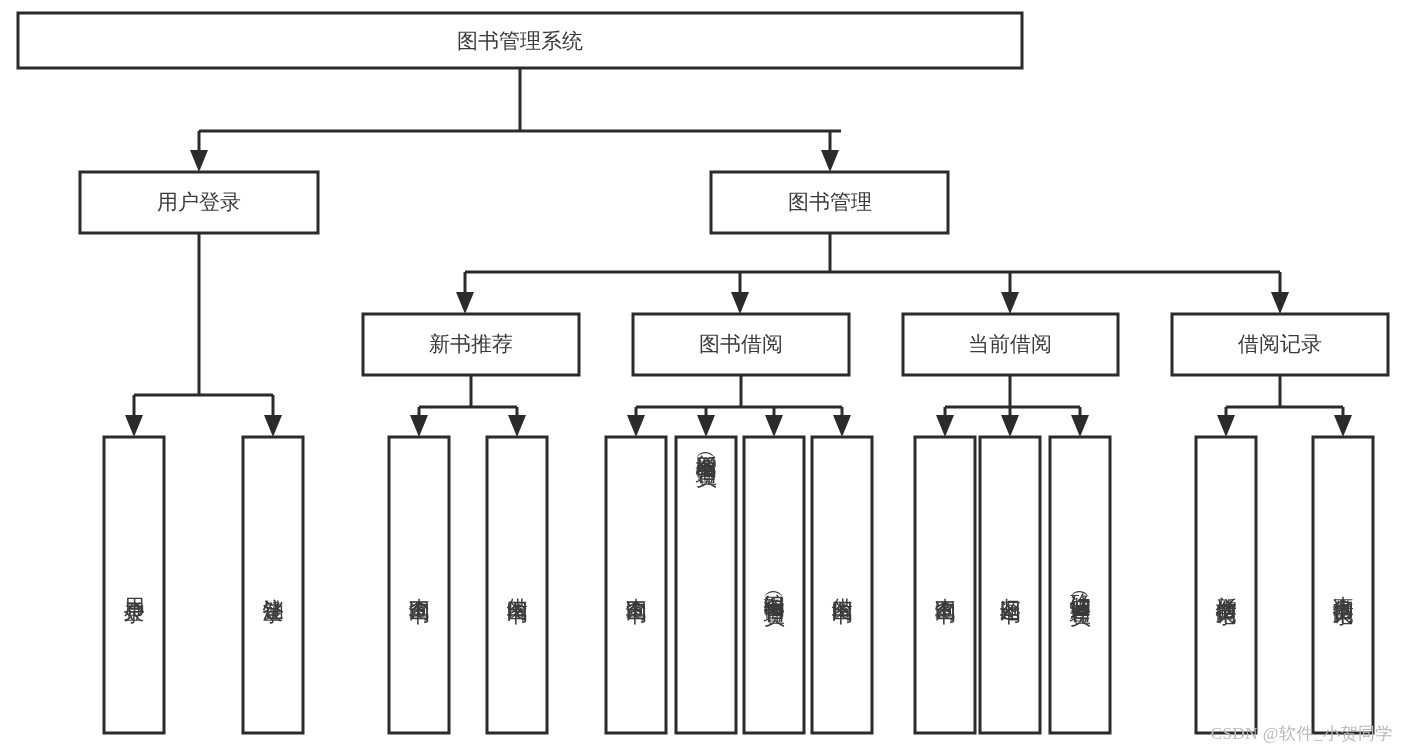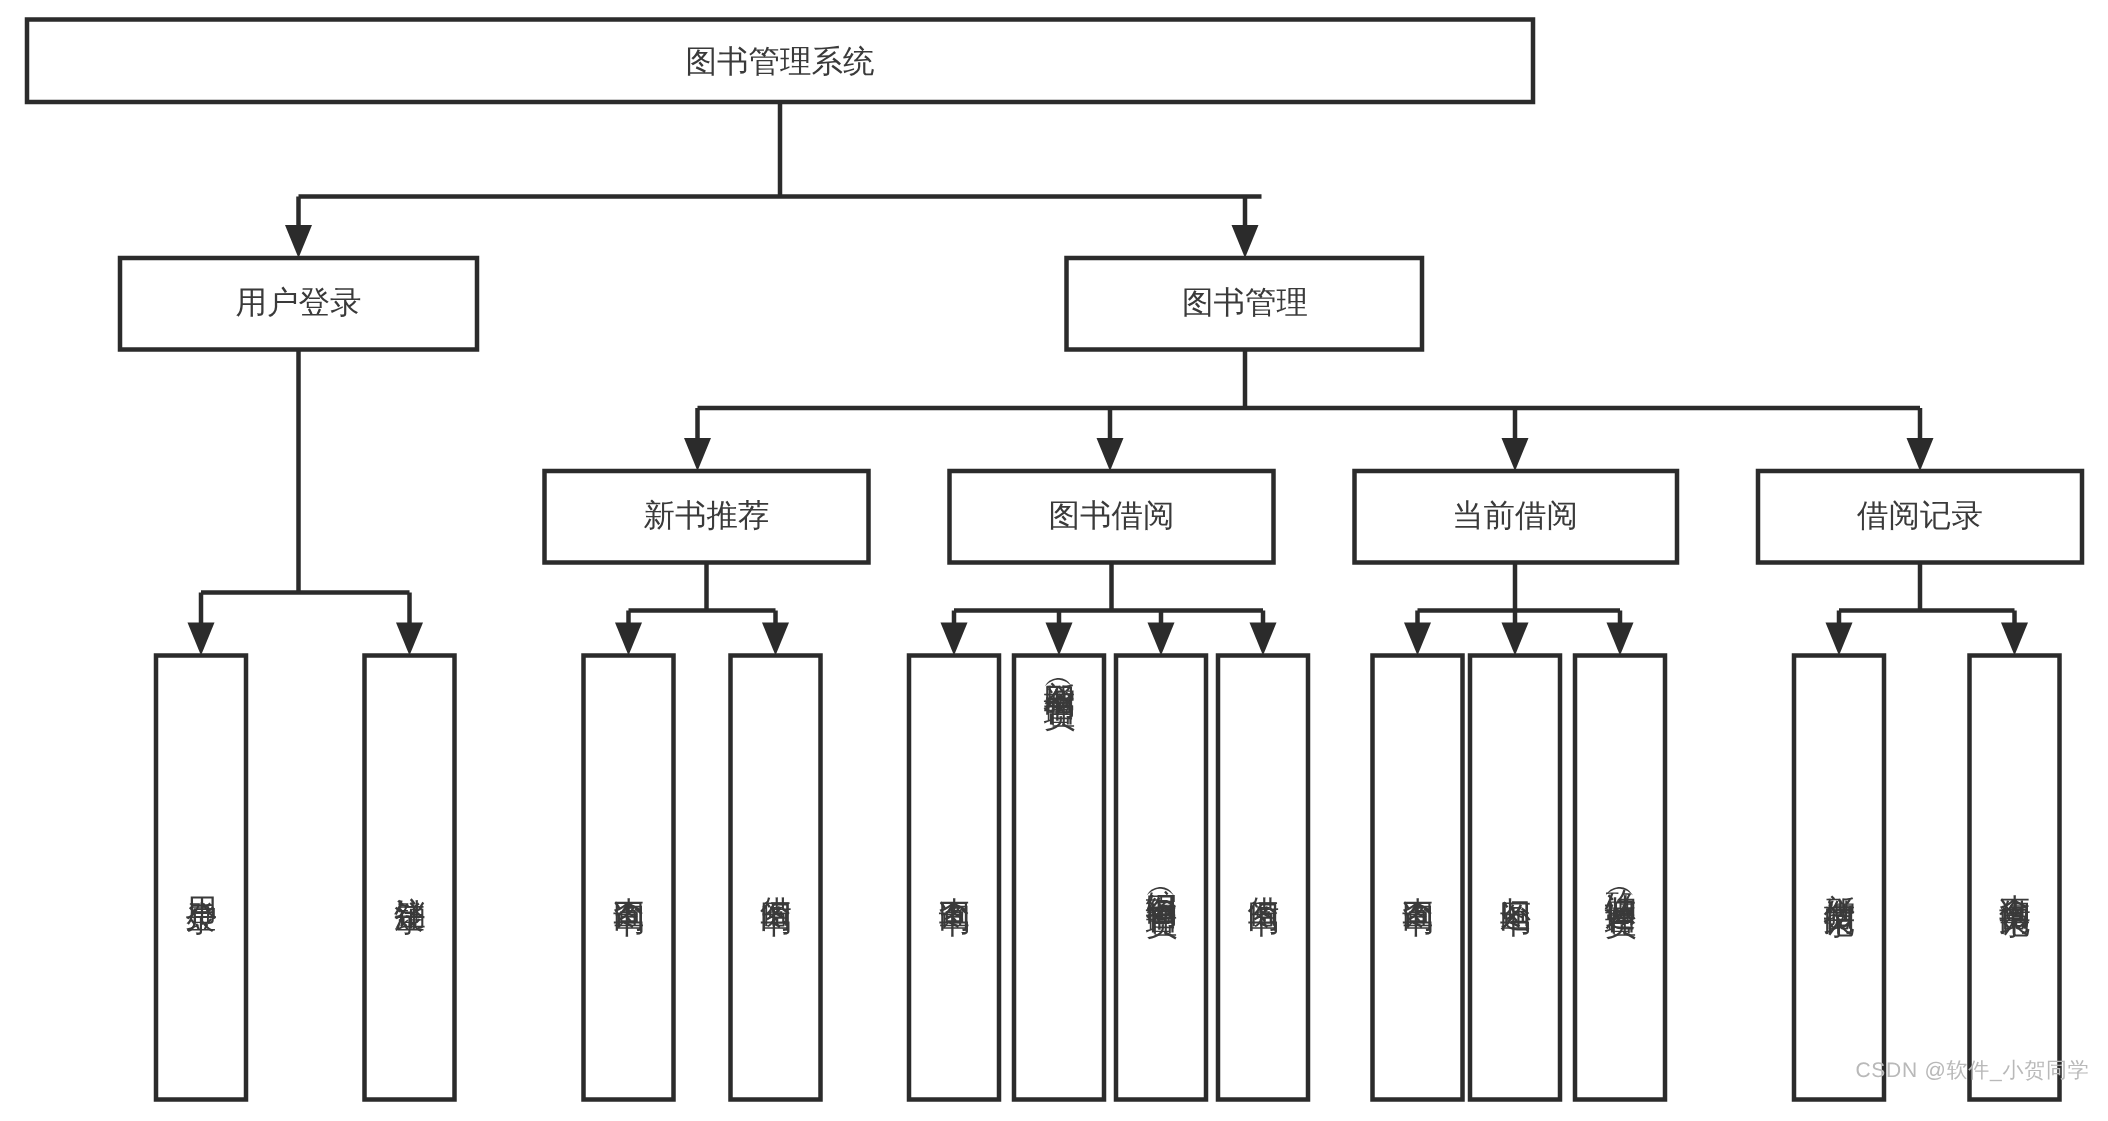--- a/index.html
+++ b/index.html
@@ -60,23 +60,23 @@
     line-height: 1.08;
     letter-spacing: 2px;
     color: #3a3a3a;
     white-space: nowrap;
     text-align: center;
     pointer-events: none;
   }
   .watermark {
     position: absolute;
     right: 12px;
-    bottom: 24px;
-    font-family: Liberation Sans, sans-serif;
-    font-size: 14px;
+    bottom: 2px;
+    font-family: Liberation Serif, serif;
+    font-size: 17px;
     color: #b9b9b9;
     letter-spacing: 0.5px;
     white-space: nowrap;
   }
 </style>
 </head>
 <body style="background: rgb(255, 255, 255);">
 
 <div id="diagram-root">
 

